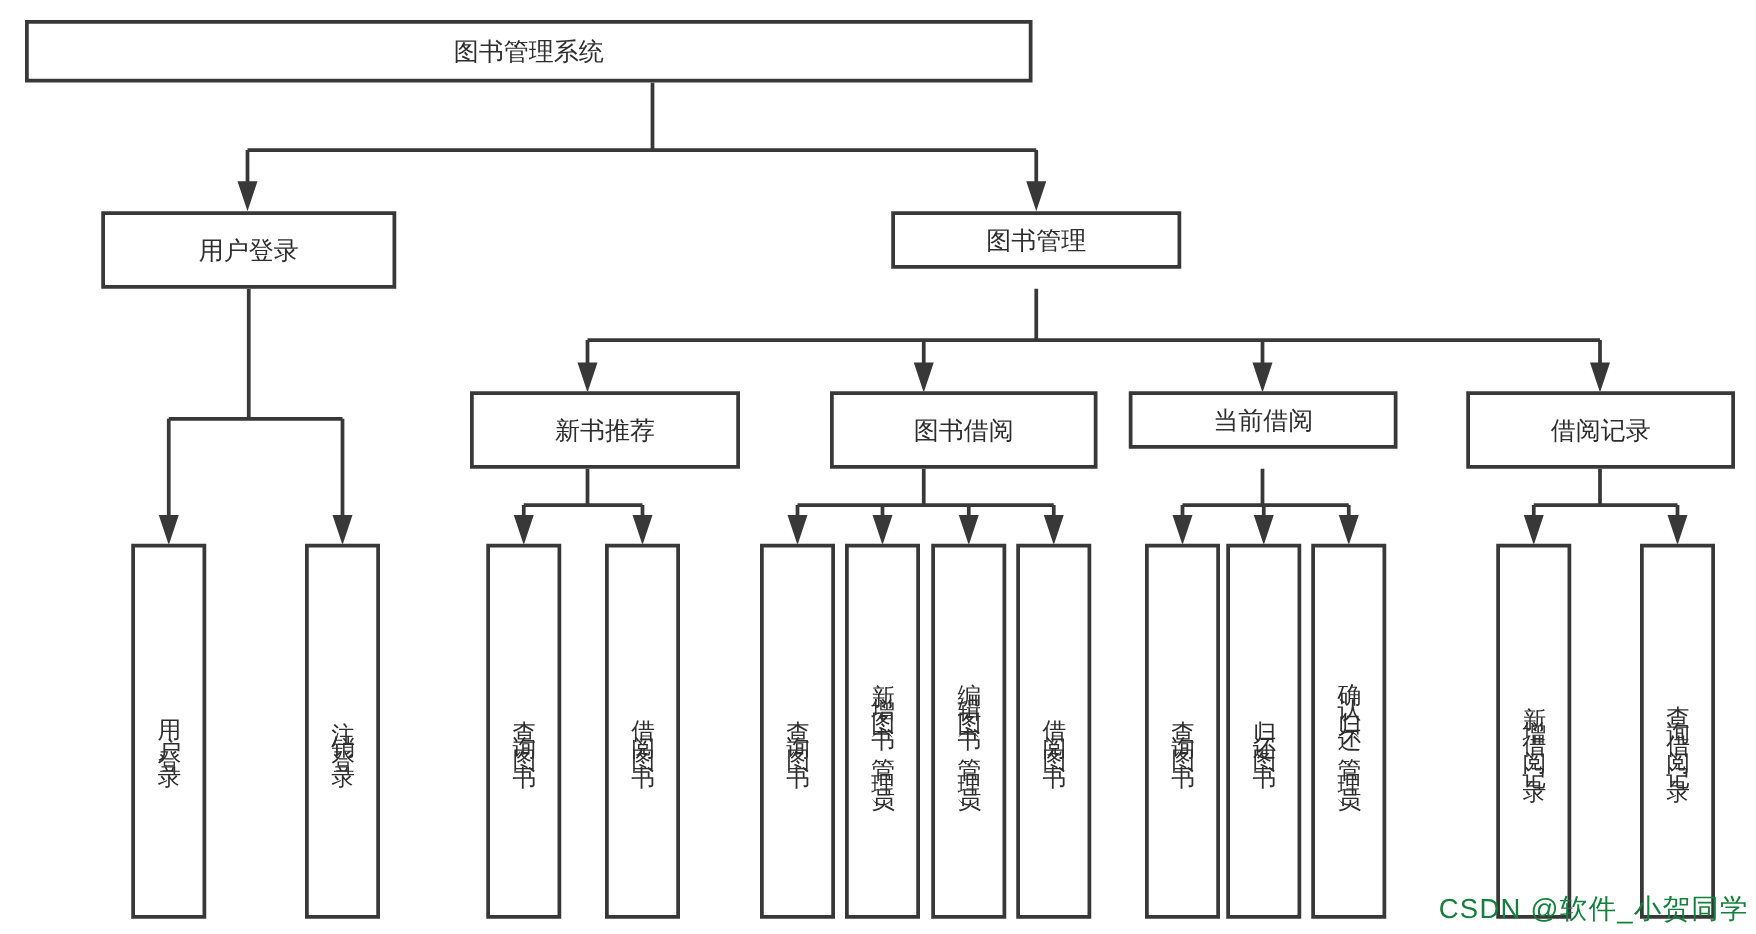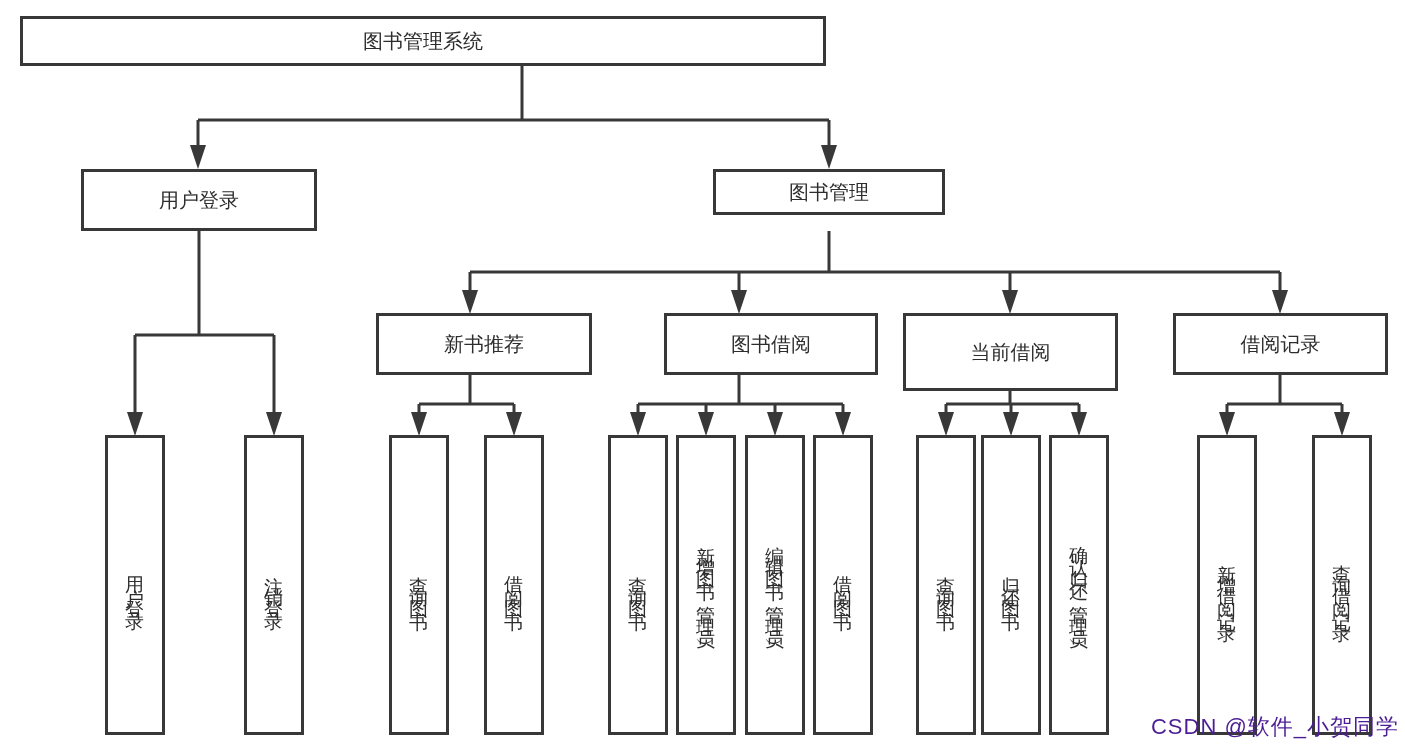--- a/index.html
+++ b/index.html
@@ -16,21 +16,21 @@
     display:flex;align-items:center;justify-content:center;
     font-size:20px;white-space:nowrap;
   }
   .leaf{font-size:19px;}
   .leaf .vtext{
     writing-mode:vertical-rl;text-orientation:mixed;
     letter-spacing:12px;line-height:1;white-space:nowrap;
   }
   .watermark{
     position:absolute;right:6px;top:712px;z-index:3;
-    font-size:22px;letter-spacing:1px;color:#4c1d95;
+    font-size:22px;letter-spacing:1px;color:#15803d;
     pointer-events:none;
     margin-left:23px;
   }
 </style>
 </head>
 <body>
 
 <svg id="connectors" width="1405" height="747" viewBox="0 0 1405 747">
   <g stroke="#383838" stroke-width="3" fill="none">
 
@@ -71,21 +71,21 @@
   </g>
 </svg>
 
 <div class="node" style="left:20px;top:16px;width:806px;height:50px;">图书管理系统</div>
 
 <div class="node" style="left:81px;top:169px;width:236px;height:62px;">用户登录</div>
 <div class="node" style="left:713px;top:169px;width:232px;height:46px;">图书管理</div>
 
 <div class="node" style="left:376px;top:313px;width:216px;height:62px;">新书推荐</div>
 <div class="node" style="left:664px;top:313px;width:214px;height:62px;">图书借阅</div>
-<div class="node" style="left:903px;top:313px;width:215px;height:78px;">当前借阅</div>
+<div class="node" style="left:903px;top:313px;width:215px;height:46px;">当前借阅</div>
 <div class="node" style="left:1173px;top:313px;width:215px;height:62px;">借阅记录</div>
 
 <div class="node leaf" style="left:105px;top:435px;width:60px;height:300px;">
   <span class="vtext">用户登录</span>
 </div>
 <div class="node leaf" style="left:244px;top:435px;width:60px;height:300px;">
   <span class="vtext">注销登录</span>
 </div>
 
 <div class="node leaf" style="left:389px;top:435px;width:60px;height:300px;">

